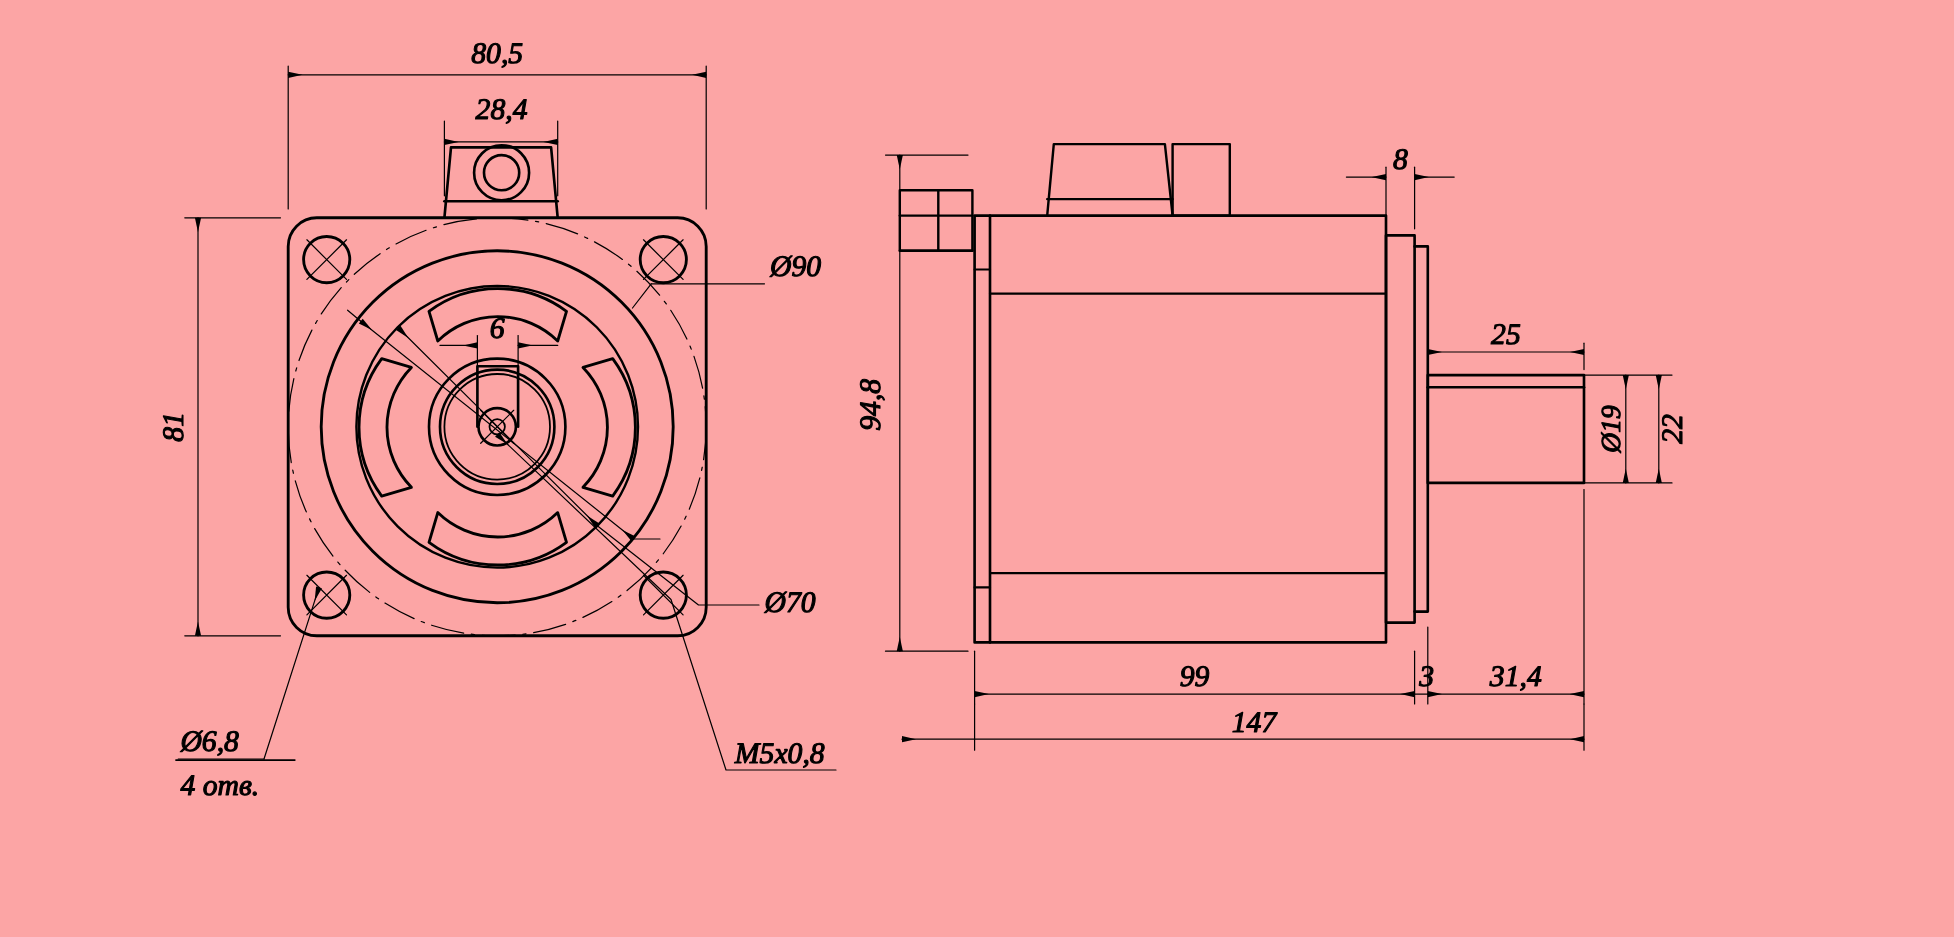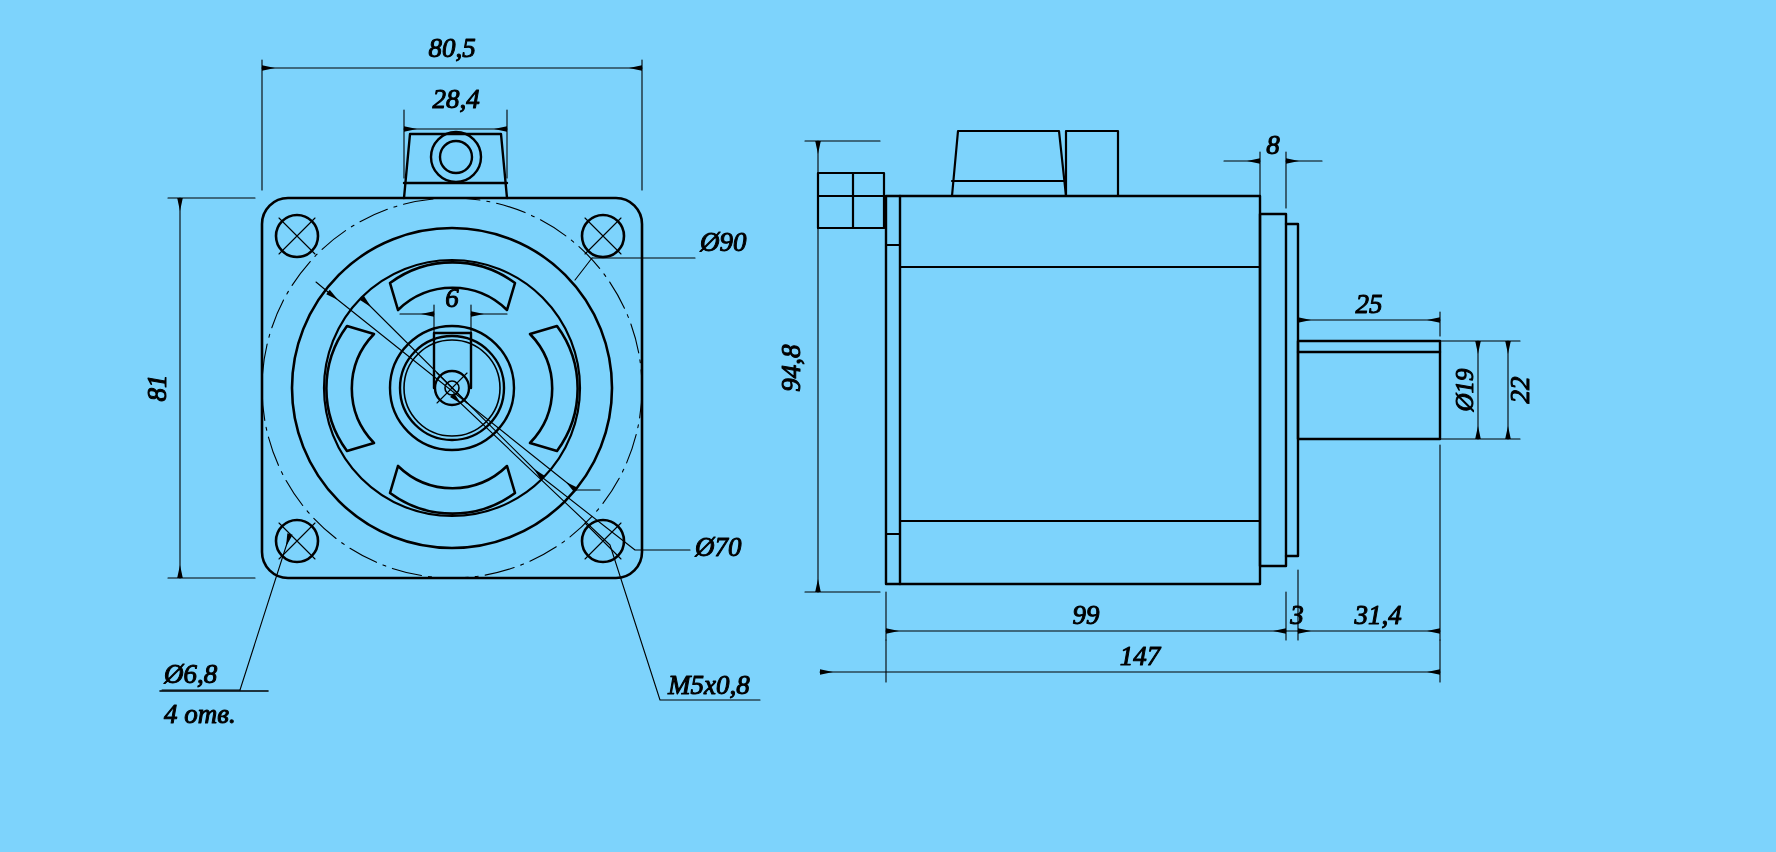--- a/index.html
+++ b/index.html
@@ -1,17 +1,17 @@
 <!DOCTYPE html>
 <html><head>
 <meta charset="utf-8">
 <style>
   html,body{margin:0;padding:0;background:#ffffff;}
   body{width:1776px;height:852px;font-family:"Liberation Sans",sans-serif;overflow:hidden;}
-  #stage{position:relative;width:1776px;height:852px;background:#7dd3fc;}
+  #stage{position:relative;width:1776px;height:852px;background:#fca5a5;}
   svg{display:block;}
   .dimtxt{font-family:"Liberation Serif",serif;font-style:italic;font-size:27px;fill:#000;}
   .dimtxt-s{font-family:"Liberation Serif",serif;font-style:italic;font-size:25px;fill:#000;}
 </style>
 </head>
 <body>
 
 <div id="stage">
 <svg width="1776" height="852" viewBox="0 0 1776 852">
   <defs>

